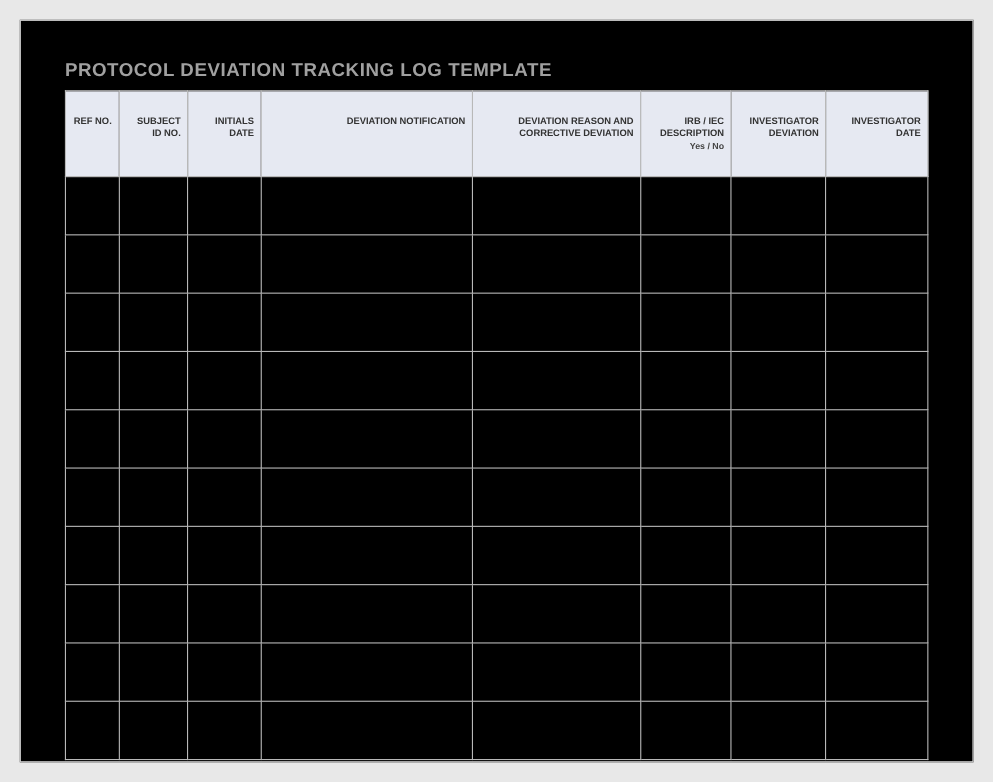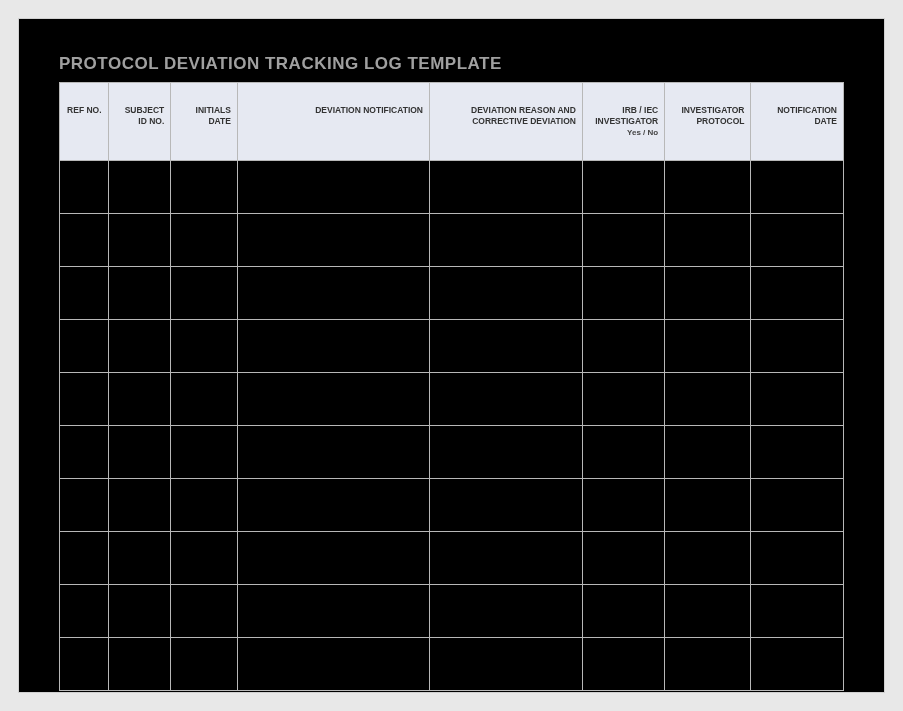--- a/index.html
+++ b/index.html
@@ -92,28 +92,28 @@
         <th>
           <span>INITIALS DATE</span>
         </th>
         <th>
           <span>DEVIATION NOTIFICATION</span>
         </th>
         <th>
           <span>DEVIATION REASON AND CORRECTIVE DEVIATION</span>
         </th>
         <th>
-          <span>IRB / IEC INVESTIGATOR</span>
+          <span>IRB / IEC DESCRIPTION</span>
           <span class="sub">Yes / No</span>
         </th>
         <th>
-          <span>INVESTIGATOR PROTOCOL</span>
-        </th>
-        <th>
-          <span>NOTIFICATION DATE</span>
+          <span>INVESTIGATOR DEVIATION</span>
+        </th>
+        <th>
+          <span>INVESTIGATOR DATE</span>
         </th>
       </tr>
     </thead>
     <tbody id="table-body">
     <tr>
           <td></td>
           <td></td>
           <td></td>
           <td></td>
           <td></td>

